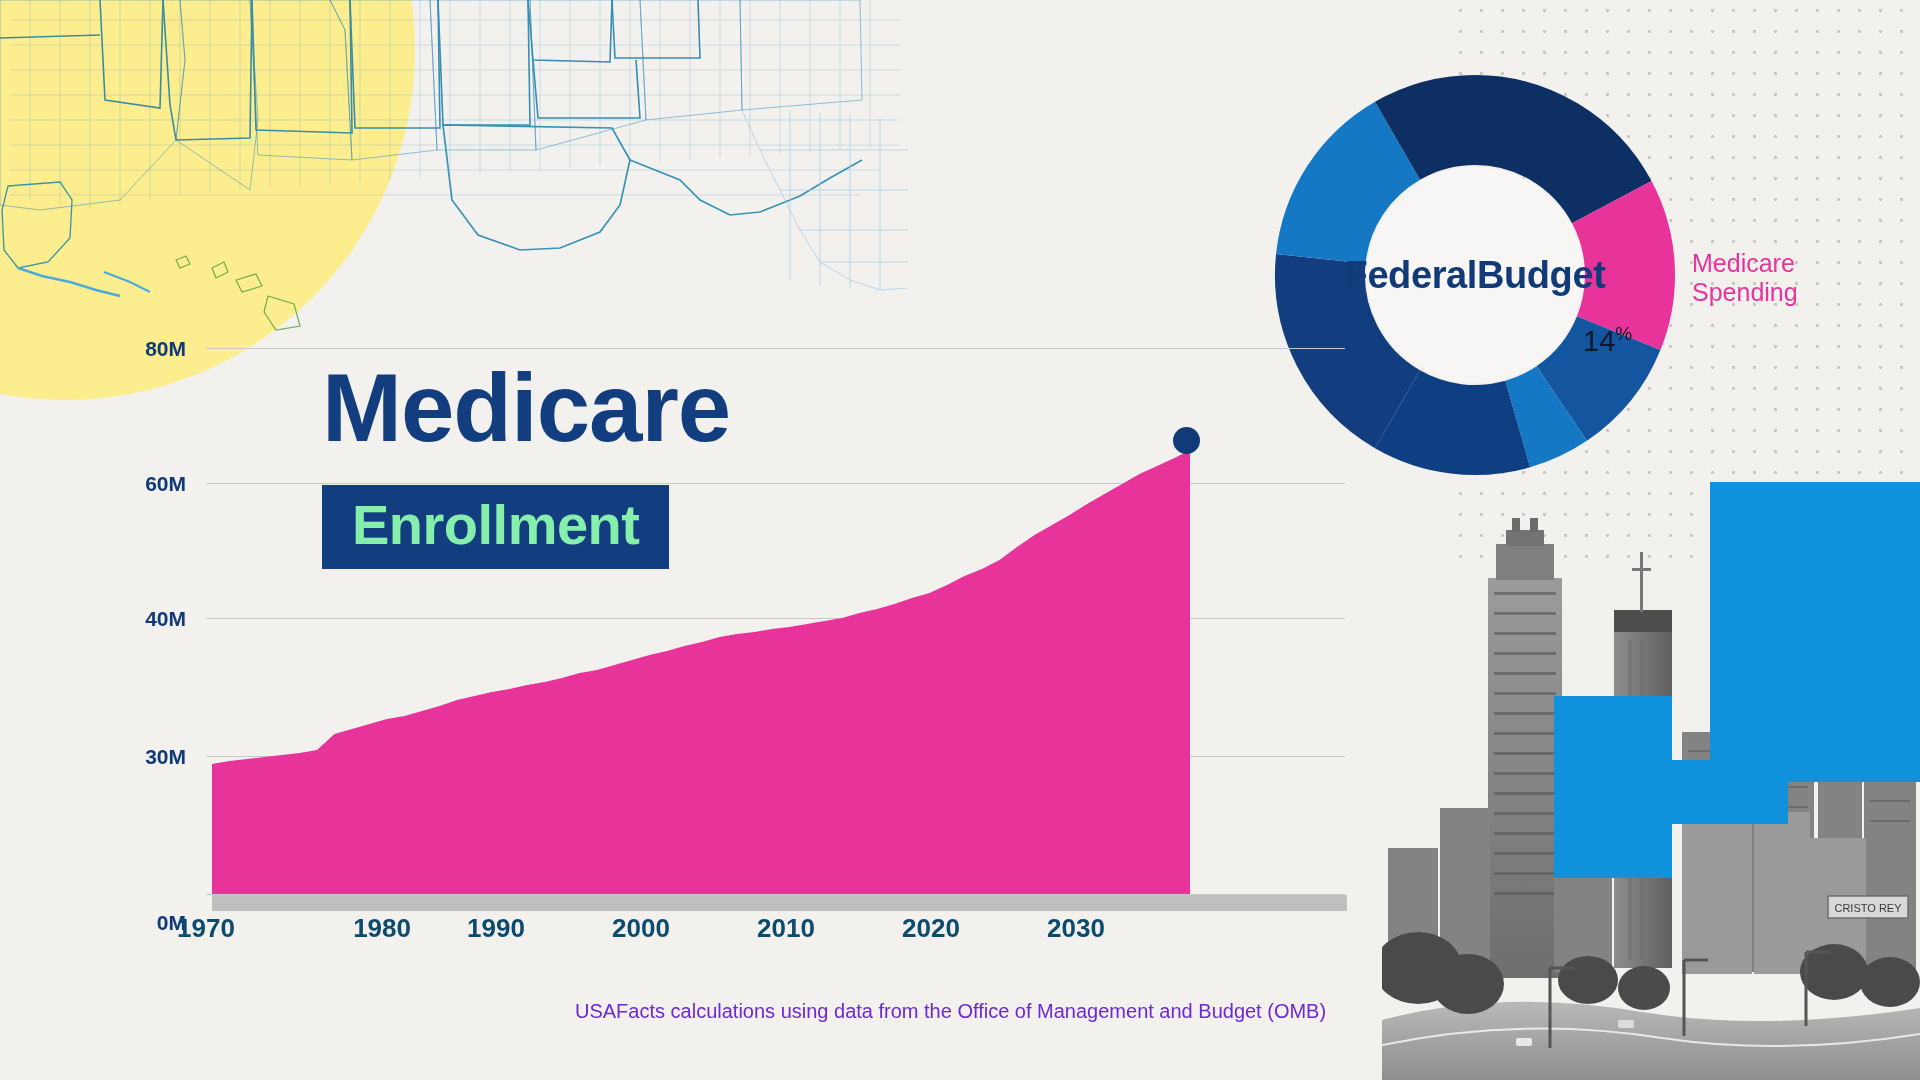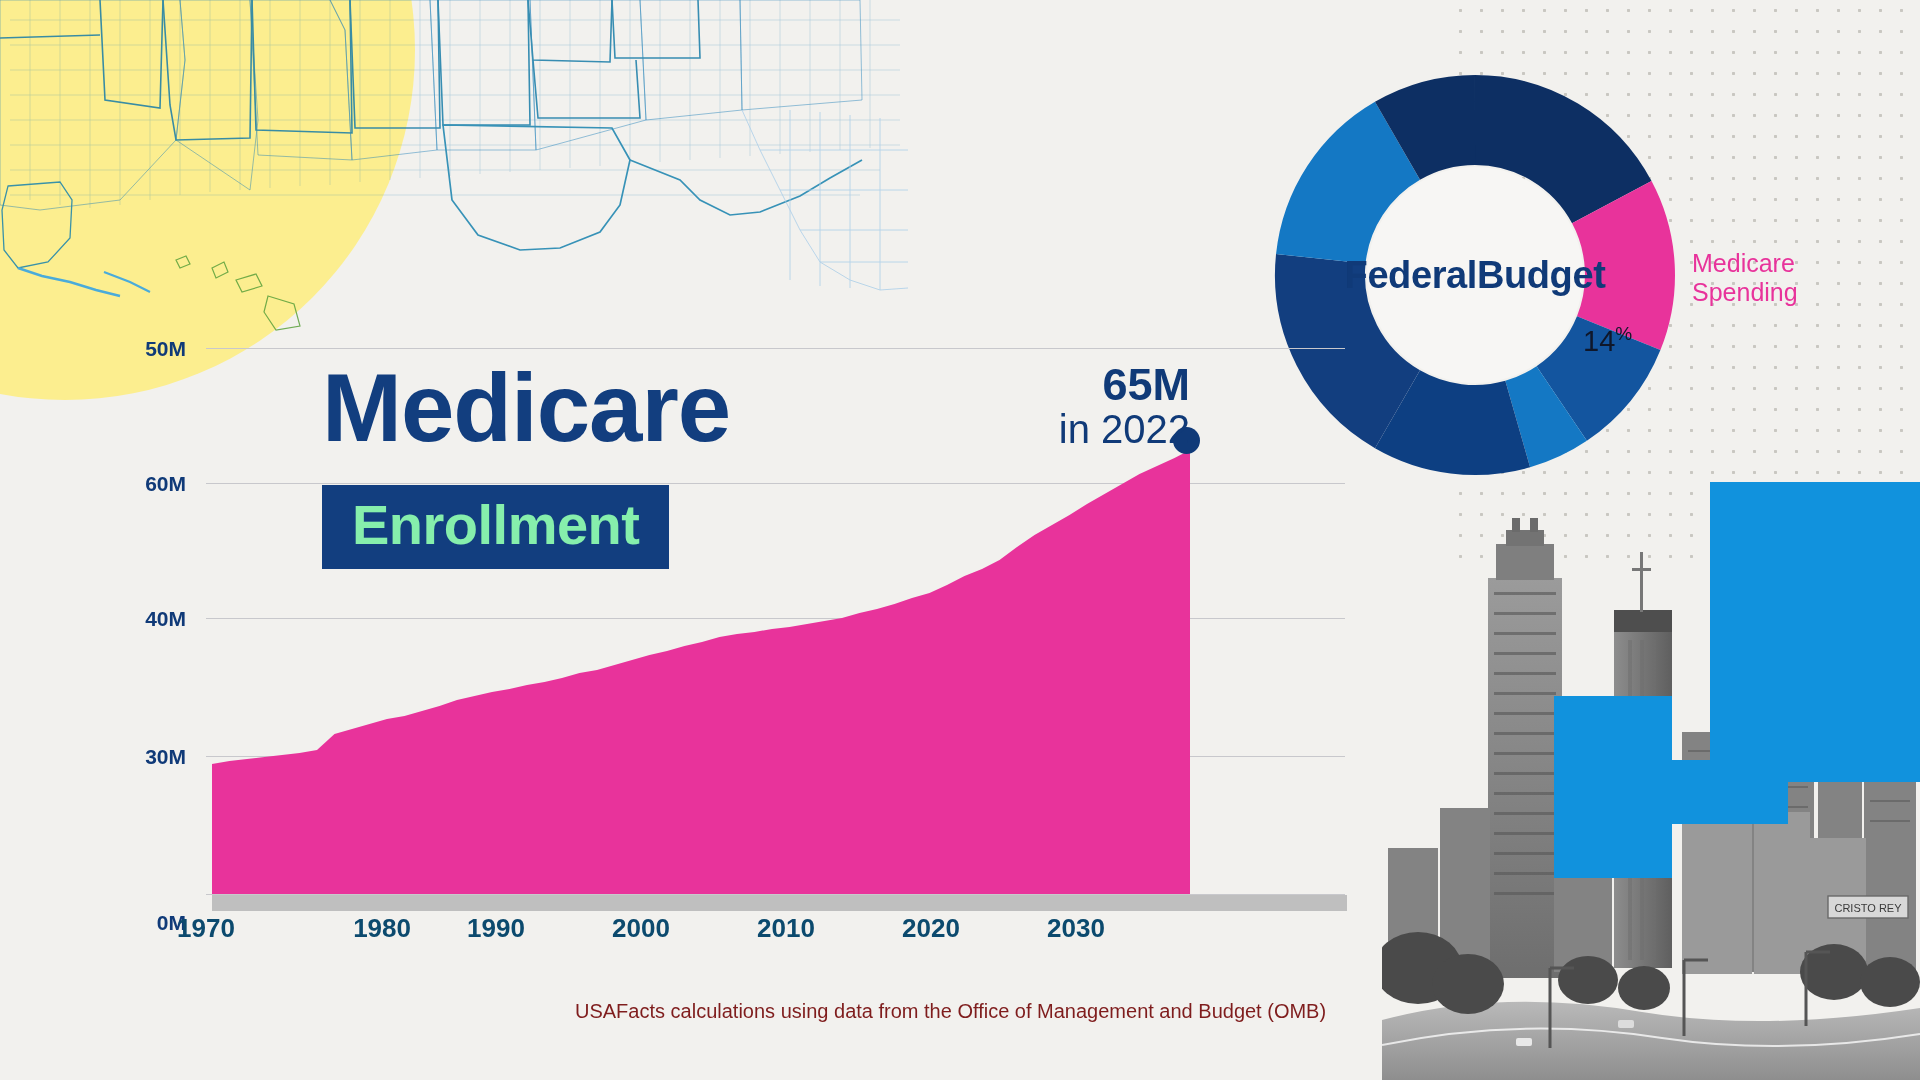--- a/index.html
+++ b/index.html
@@ -73,21 +73,21 @@
     position:absolute;left:322px;top:360px;
     color:#123e7f;font-weight:bold;font-size:96px;letter-spacing:-1px;line-height:1;
   }
   #title-enrollment-box{
     position:absolute;left:322px;top:485px;padding:12px 30px 16px 30px;background:#123e7f;
   }
   #title-enrollment{color:#86efac;font-weight:bold;font-size:56px;line-height:1;letter-spacing:-0.5px;}
 
   #source-note{
     position:absolute;left:575px;top:1000px;
-    color:#7f1d1d;font-size:20px;
+    color:#6d28d9;font-size:20px;
   }
 </style>
 </head>
 <body>
 
 <div class="stage">
 
   <div id="dot-grid"></div>
 
   <div id="map-layer">
@@ -312,21 +312,21 @@
   </div>
 
   <div id="chart">
 
     <div class="gridline" style="top:348px;"></div>
     <div class="gridline" style="top:483px;"></div>
     <div class="gridline" style="top:618px;"></div>
     <div class="gridline" style="top:756px;"></div>
     <div class="gridline" style="top:894px;"></div>
 
-    <div class="ytick" style="top:337px;">50M</div>
+    <div class="ytick" style="top:337px;">80M</div>
     <div class="ytick" style="top:472px;">60M</div>
     <div class="ytick" style="top:607px;">40M</div>
     <div class="ytick" style="top:745px;">30M</div>
     <div class="ytick" style="top:883px;margin-top:28px;">0M</div>
 
     <div id="base-bar"></div>
 
     <svg id="area-svg" width="1400" height="1020" viewBox="0 0 1400 1020">
 
       <polygon fill="#e8339b" points="
@@ -334,24 +334,20 @@
         387,719 404.5,716 422,711 439.5,706 457,700 474.5,696 492,692 509.5,689 527,685 544.5,682
         562,678 579.5,673 597,670 614.5,665 632,660 649.5,655 667,651 684.5,646 702,642 719.5,637
         737,634 754.5,632 772,629 789.5,627 807,624 824.5,621 842,618 859.5,613 877,609 894.5,604
         912,598 929.5,593 947,585 964.5,576 982,569 999.5,560 1017,547 1034.5,535 1052,525 1069.5,515
         1087,504 1104.5,494 1122,484 1139.5,474 1157,466 1174.5,458 1190,450
         1190,894 212,894"></polygon>
     </svg>
 
     <div id="end-dot"></div>
 
-    <div id="callout">
-      <span class="big">65M</span>
-      <span class="sub">in 2022</span>
-    </div>
 
     <div class="xtick" style="left:146px;">1970</div>
     <div class="xtick" style="left:291px;text-align:right;">1980</div>
     <div class="xtick" style="left:436px;">1990</div>
     <div class="xtick" style="left:581px;">2000</div>
     <div class="xtick" style="left:726px;">2010</div>
     <div class="xtick" style="left:871px;">2020</div>
     <div class="xtick" style="left:1016px;">2030</div>
   </div>
 

